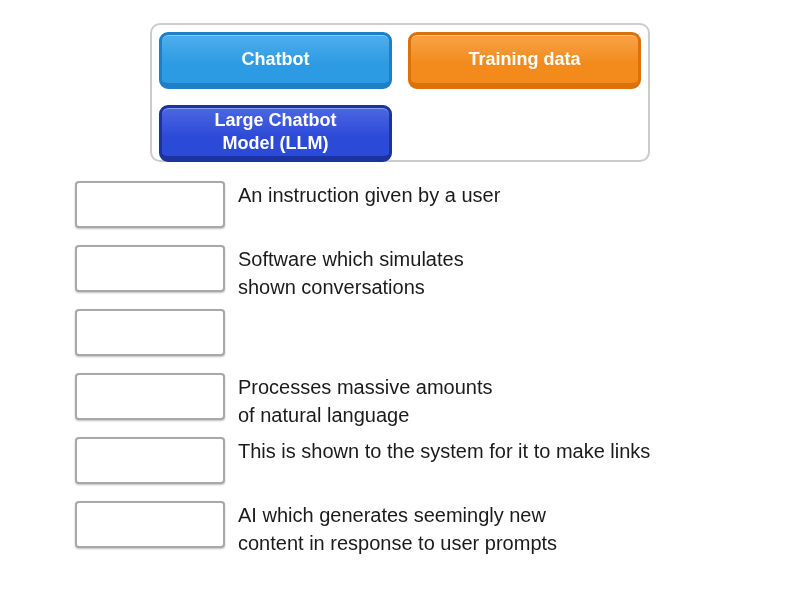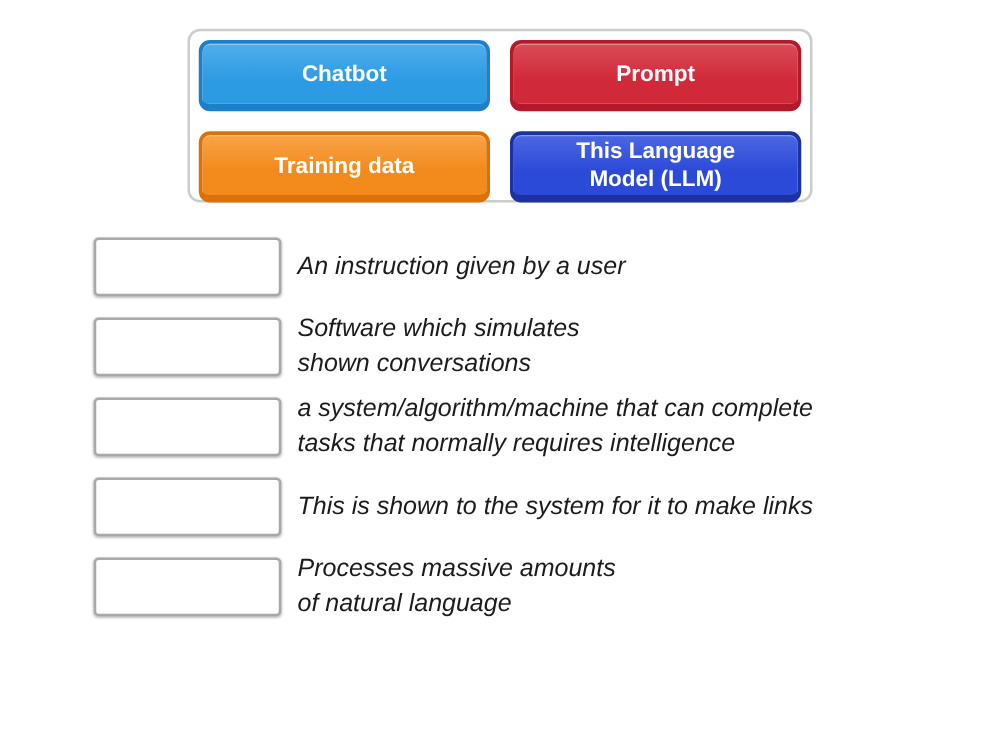--- a/index.html
+++ b/index.html
@@ -42,22 +42,20 @@
     cursor: pointer;
   }
 
   
   .match-area {
     margin: 19px 0 0 75px;
   }
   .match-row {
     height: 64px;
     display: flex;
-    align-items: center;
-    font-style: italic;
   }
   .answer-slot {
     width: 150px;
     height: 47px;
     flex: 0 0 150px;
     background: #ffffff;
     border: 2px solid #a8a8a8;
     border-radius: 4px;
     box-shadow: 0 1px 2px rgba(0,0,0,0.25);
     cursor: pointer;
@@ -70,49 +68,49 @@
     white-space: pre-line;
   }
 </style>
 </head>
 <body>
 
 <div class="word-bank">
   <div class="tile" style="--tile-base: #2D9BE3; --tile-light: #4FAEEC; --tile-dark: #1C7FC8;">
     <span>Chatbot</span>
   </div>
-  <div class="tile" style="--tile-base: #D02A3A; --tile-light: #DB4B58; --tile-dark: #B21A2B;">
-    <span>Prompt</span>
-  </div>
   <div class="tile" style="--tile-base: #F28A1C; --tile-light: #F9A347; --tile-dark: #DD7109;">
     <span>Training data</span>
   </div>
   <div class="tile" style="--tile-base: #2C4AD8; --tile-light: #4C67E2; --tile-dark: #1C339F;">
-    <span>This Language
+    <span>Large Chatbot
 Model (LLM)</span>
   </div>
 </div>
 
 <div class="match-area">
   <div class="match-row">
     <div class="answer-slot"></div>
     <div class="definition">An instruction given by a user</div>
   </div>
   <div class="match-row">
     <div class="answer-slot"></div>
     <div class="definition">Software which simulates
 shown conversations</div>
   </div>
   <div class="match-row">
     <div class="answer-slot"></div>
-    <div class="definition">a system/algorithm/machine that can complete
-tasks that normally requires intelligence</div>
+  </div>
+  <div class="match-row">
+    <div class="answer-slot"></div>
+    <div class="definition">Processes massive amounts
+of natural language</div>
   </div>
   <div class="match-row">
     <div class="answer-slot"></div>
     <div class="definition">This is shown to the system for it to make links</div>
   </div>
   <div class="match-row">
     <div class="answer-slot"></div>
-    <div class="definition">Processes massive amounts
-of natural language</div>
+    <div class="definition">AI which generates seemingly new
+content in response to user prompts</div>
   </div>
 </div>
 
 </body></html>

